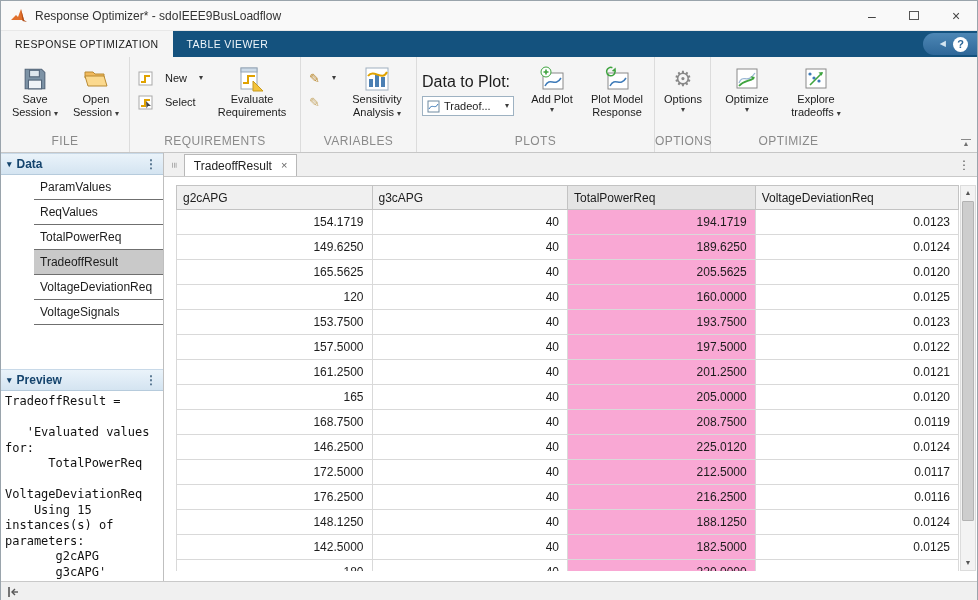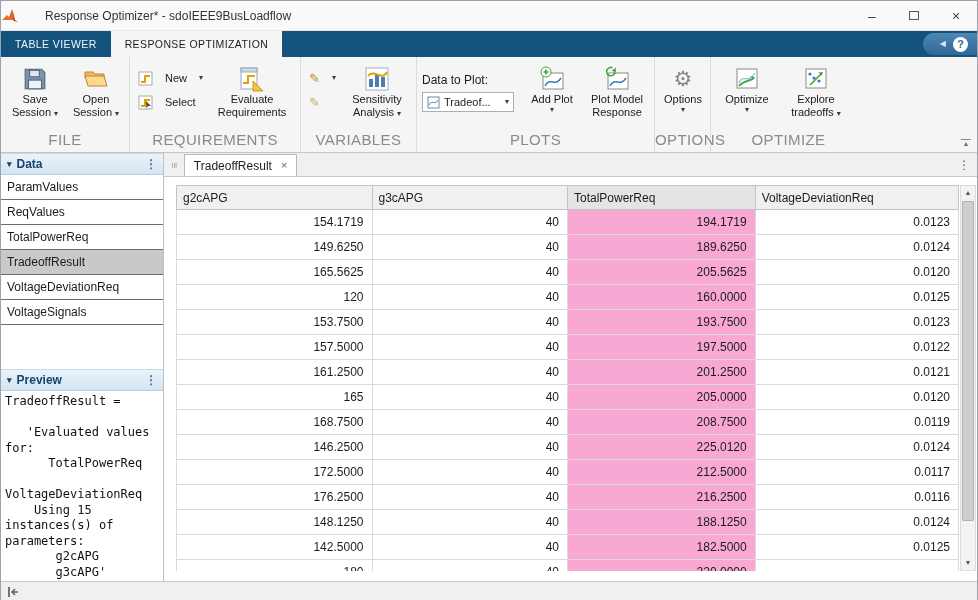--- a/index.html
+++ b/index.html
@@ -1,63 +1,63 @@
 <!DOCTYPE html>
 <html><head>
 <meta charset="utf-8">
 <style>
   * { box-sizing: border-box; margin: 0; padding: 0; }
   html,body { width: 978px; height: 600px; overflow: hidden; }
   body { font-family: "Liberation Sans", sans-serif; background: #fff; color: #1c1c1c; }
   .window { width: 978px; height: 600px; display: flex; flex-direction: column; border: 1px solid #9aa4ac; }
 
   
-  .titlebar { height: 30px; background: #f9f9f9; display: flex; align-items: center; border-bottom: 1px solid #e8e8e8; flex: 0 0 auto; gap: 19px; }
+  .titlebar { height: 30px; background: #f9f9f9; display: flex; align-items: center; padding-left: 9px; border-bottom: 1px solid #e8e8e8; flex: 0 0 auto; }
   .app-icon { margin-right: 7px; }
   .title-text { font-size: 12px; color: #333; }
   .win-controls { margin-left: auto; display: flex; height: 100%; }
   .win-btn { width: 42px; height: 100%; display: flex; align-items: center; justify-content: center; font-size: 14px; color: #444; cursor: default; }
   .max-box { width: 10px; height: 9px; border: 1px solid #555; display: inline-block; }
 
   
   .tabstrip { height: 26px; background: #14527e; display: flex; align-items: stretch; position: relative; flex: 0 0 auto; }
   .ribbon-tab { padding: 0 14px; font-size: 10.5px; letter-spacing: .4px; color: #eef5fa; display: flex; align-items: center; }
   .ribbon-tab.active { background: #f5f5f5; color: #1b1b1b; }
   .help-pill { position: absolute; right: 0; top: 2px; height: 22px; width: 54px; background: linear-gradient(#4d87b5,#2f6899); border-radius: 11px 0 0 11px; display: flex; align-items: center; justify-content: flex-end; gap: 7px; padding-right: 9px; }
   .chev { color: #d5e6f2; font-size: 8px; line-height: 1; }
   .help-circle { width: 15px; height: 15px; border-radius: 50%; background: #fff; color: #2a6496; font-size: 11px; font-weight: 700; line-height: 15px; text-align: center; }
 
   
   .toolstrip { height: 96px; background: #f5f5f5; border-bottom: 1px solid #c6c6c6; display: flex; position: relative; flex: 0 0 auto; }
   .section { display: flex; flex-direction: column; border-right: 1px solid #dcdcdc; }
   .sec-body { flex: 1; display: flex; align-items: flex-start; padding: 7px 4px 0 5px; gap: 3px; }
-  .sec-label { font-size: 15px; color: #8a8a8a; text-align: center; padding: 2px 0 4px; letter-spacing: .4px; }
+  .sec-label { font-size: 12px; color: #8a8a8a; text-align: center; padding: 2px 0 4px; letter-spacing: .4px; }
   .big-btn { display: flex; flex-direction: column; align-items: center; width: 62px; padding-top: 1px; }
   .big-btn .icon-slot { height: 28px; display: flex; align-items: center; justify-content: center; }
   .bb-label { font-size: 11px; line-height: 13px; text-align: center; color: #1c1c1c; }
   .caret { font-size: 8px; color: #3c3c3c; line-height: 1; }
   .small-col { display: flex; flex-direction: column; gap: 6px; padding-top: 5px; }
   .small-btn { display: flex; align-items: center; gap: 12px; height: 18px; padding: 0 3px; font-size: 11px; color: #1c1c1c; }
   .glyph-gear { font-size: 21px; color: #888; line-height: 26px; }
   .glyph-pencil { font-size: 13px; color: #b8862b; line-height: 1; }
   .plot-col { display: flex; flex-direction: column; padding-top: 9px; gap: 5px; width: 98px; }
-  .plot-label { font-size: 12px; color: #1c1c1c; }
+  .plot-label { font-size: 16px; color: #1c1c1c; }
   .combo { display: flex; align-items: center; gap: 4px; background: #fff; border: 1px solid #9eb2c2; height: 20px; padding: 0 4px; font-size: 11px; width: 92px; }
   .combo .caret { margin-left: auto; }
   .collapse-toolstrip { position: absolute; right: 6px; bottom: 4px; font-size: 7px; color: #707070; border-top: 1px solid #8a8a8a; width: 10px; text-align: center; line-height: 8px; }
 
   
   .content { height: 428px; display: flex; flex: 0 0 auto; }
 
   
   .sidebar { width: 163px; border-right: 1px solid #bfbfbf; background: #fff; display: flex; flex-direction: column; flex: 0 0 auto; }
   .panel-header { height: 22px; background: linear-gradient(#eaf3fa,#d4e4f1); border-top: 1px solid #c8d9e8; border-bottom: 1px solid #b6cbdc; display: flex; align-items: center; padding: 0 6px; font-size: 12px; color: #15446d; font-weight: 700; flex: 0 0 auto; }
   .panel-caret { font-size: 9px; margin-right: 5px; color: #15446d; }
   .panel-dots { margin-left: auto; color: #4a6a86; font-size: 12px; }
-  .data-list { height: 194px; background: #fff; flex: 0 0 auto; }
+  .data-list { height: 194px; background: #fff; flex: 0 0 auto; padding-left: 33px; }
   .data-item { height: 25px; line-height: 24px; padding-left: 6px; font-size: 12px; border-bottom: 1px solid #6f6f6f; background: #fff; }
   .data-item.selected { background: #c9c9c9; }
   .preview-body { flex: 1; overflow: hidden; font-family: "DejaVu Sans Mono", "Liberation Mono", monospace; font-size: 12px; line-height: 15.5px; white-space: pre; padding: 3px 2px 0 4px; color: #111; }
 
   
   .main { flex: 1; position: relative; background: #fff; }
   .doc-tabbar { height: 24px; background: #f0f0f0; border-bottom: 1px solid #c9c9c9; display: flex; align-items: flex-end; }
   .grip { color: #9a9a9a; font-size: 10px; margin: 0 2px 5px 8px; display: inline-block; transform: rotate(90deg); }
   .doc-tab { display: flex; align-items: center; gap: 9px; background: #fff; border: 1px solid #b8b8b8; border-bottom: none; height: 22px; padding: 0 9px; font-size: 12px; color: #222; margin-left: 4px; }
   .tab-close { font-size: 11px; color: #666; line-height: 1; }
@@ -91,22 +91,22 @@
     <div class="win-controls">
       <span class="win-btn">–</span>
       <span class="win-btn">
           <span class="max-box"></span>
         </span>
       <span class="win-btn">×</span>
     </div>
   </div>
 
   <div class="tabstrip">
+    <div class="ribbon-tab active">RESPONSE OPTIMIZATION</div>
     <div class="ribbon-tab">TABLE VIEWER</div>
-    <div class="ribbon-tab active">RESPONSE OPTIMIZATION</div>
     <div class="help-pill">
       <span class="chev">◀</span>
       <span class="help-circle">?</span>
     </div>
   </div>
 
   <div class="toolstrip">
 
     <div class="section" style="width:129px">
       <div class="sec-body">

